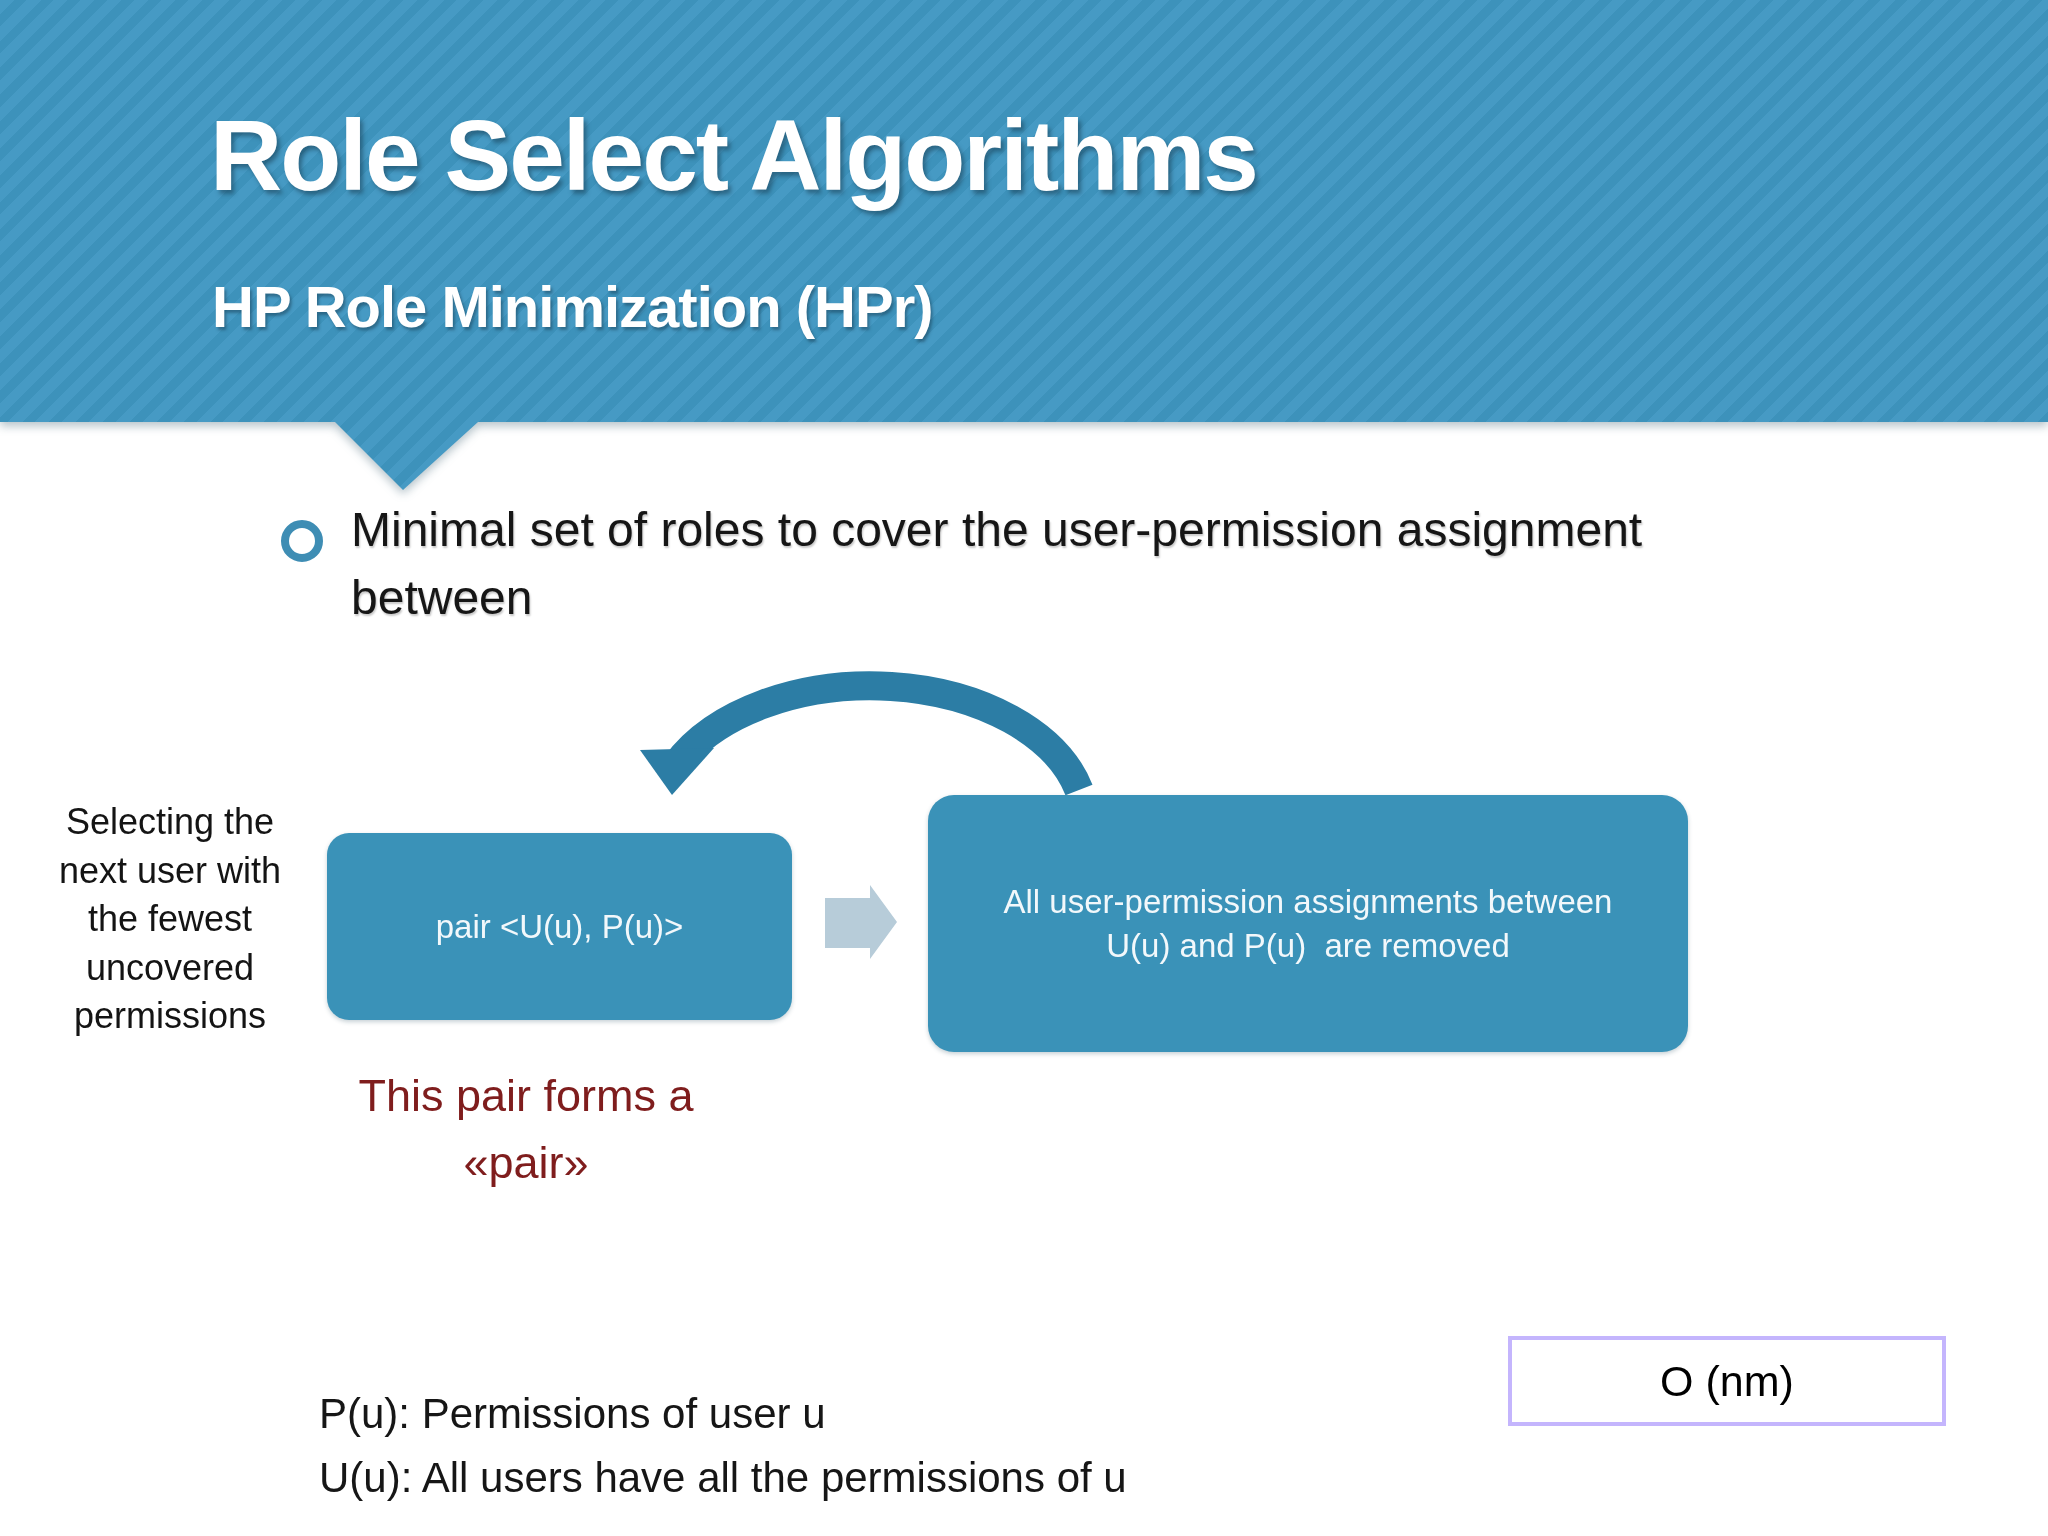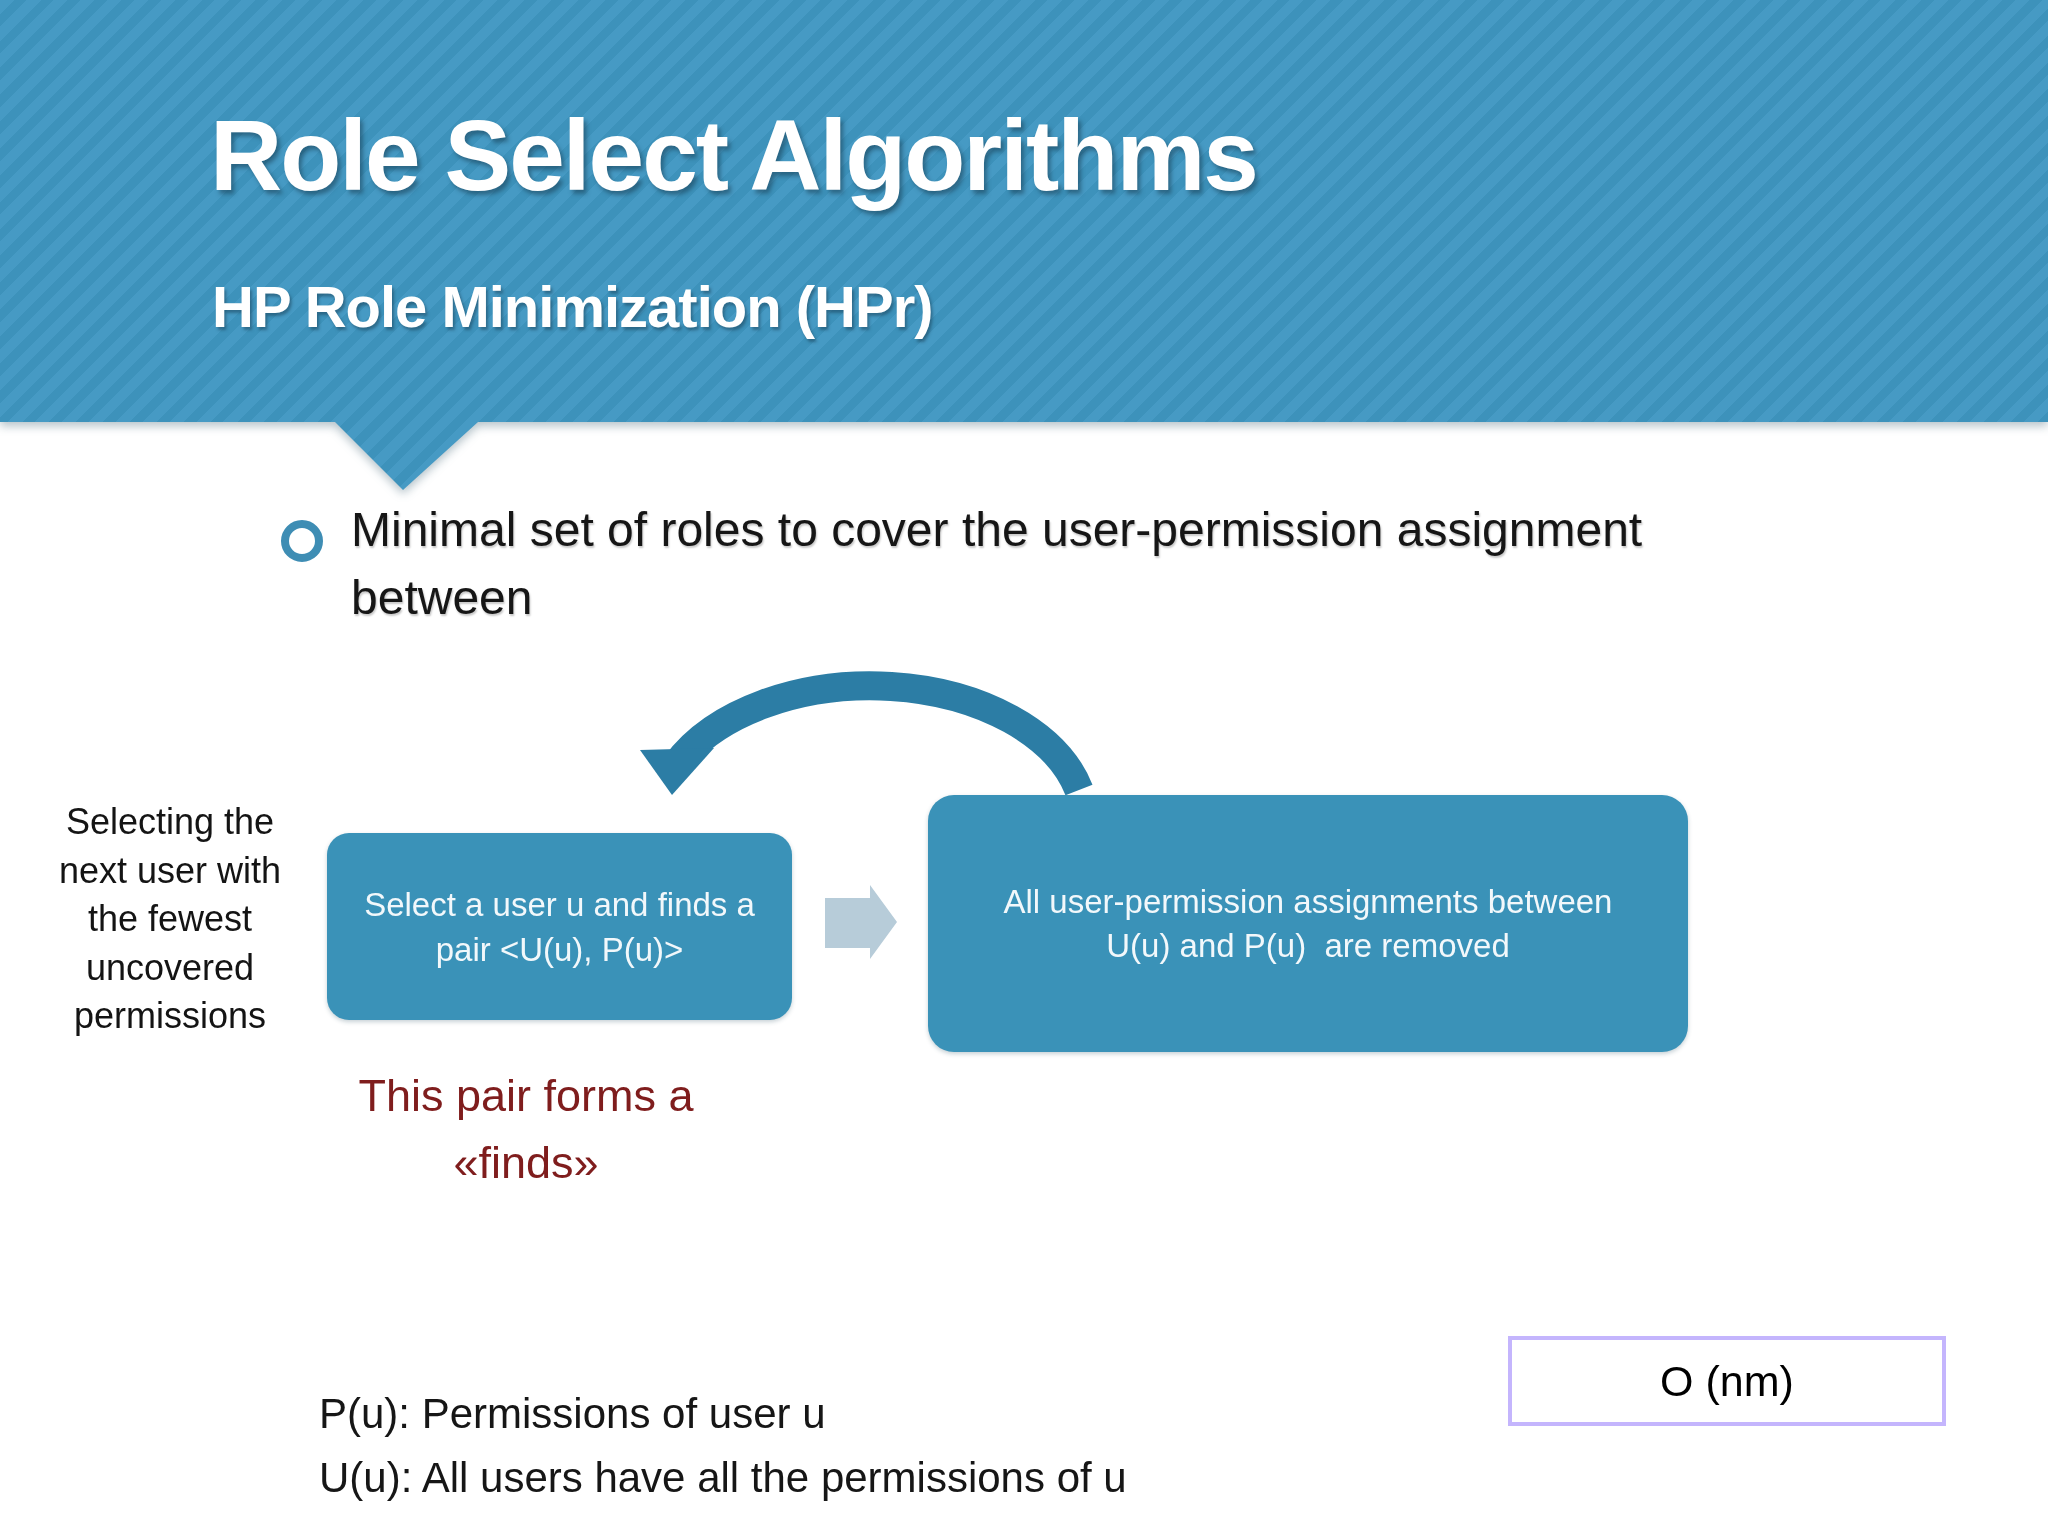--- a/index.html
+++ b/index.html
@@ -103,39 +103,38 @@
   <div class="side-note">
     <div>Selecting the</div>
     <div>next user with</div>
     <div>the fewest</div>
     <div>uncovered</div>
     <div>permissions</div>
   </div>
 
   <div class="flow-box box-step1">
     <div>
-      <div class="line">Select a user u and finds a</div>
       <div class="line">pair &lt;U(u), P(u)&gt;</div>
     </div>
   </div>
 
   <svg class="block-arrow" width="85" height="85" viewBox="0 0 85 85">
     <polygon points="5,18 50,18 50,5 77,42 50,79 50,68 5,68" fill="#b7ccd9"></polygon>
   </svg>
 
   <div class="flow-box box-step2">
     <div>
       <div class="line">All user-permission assignments between</div>
       <div class="line">U(u) and P(u)  are removed</div>
     </div>
   </div>
 
   <div class="pair-caption">
     <div>This pair forms a</div>
-    <div>«finds»</div>
+    <div>«pair»</div>
   </div>
 
   <div class="definitions">
     <div>P(u): Permissions of user u</div>
     <div>U(u): All users have all the permissions of u</div>
   </div>
 
   <div class="complexity-box">
     <span>O (nm)</span>
   </div>

